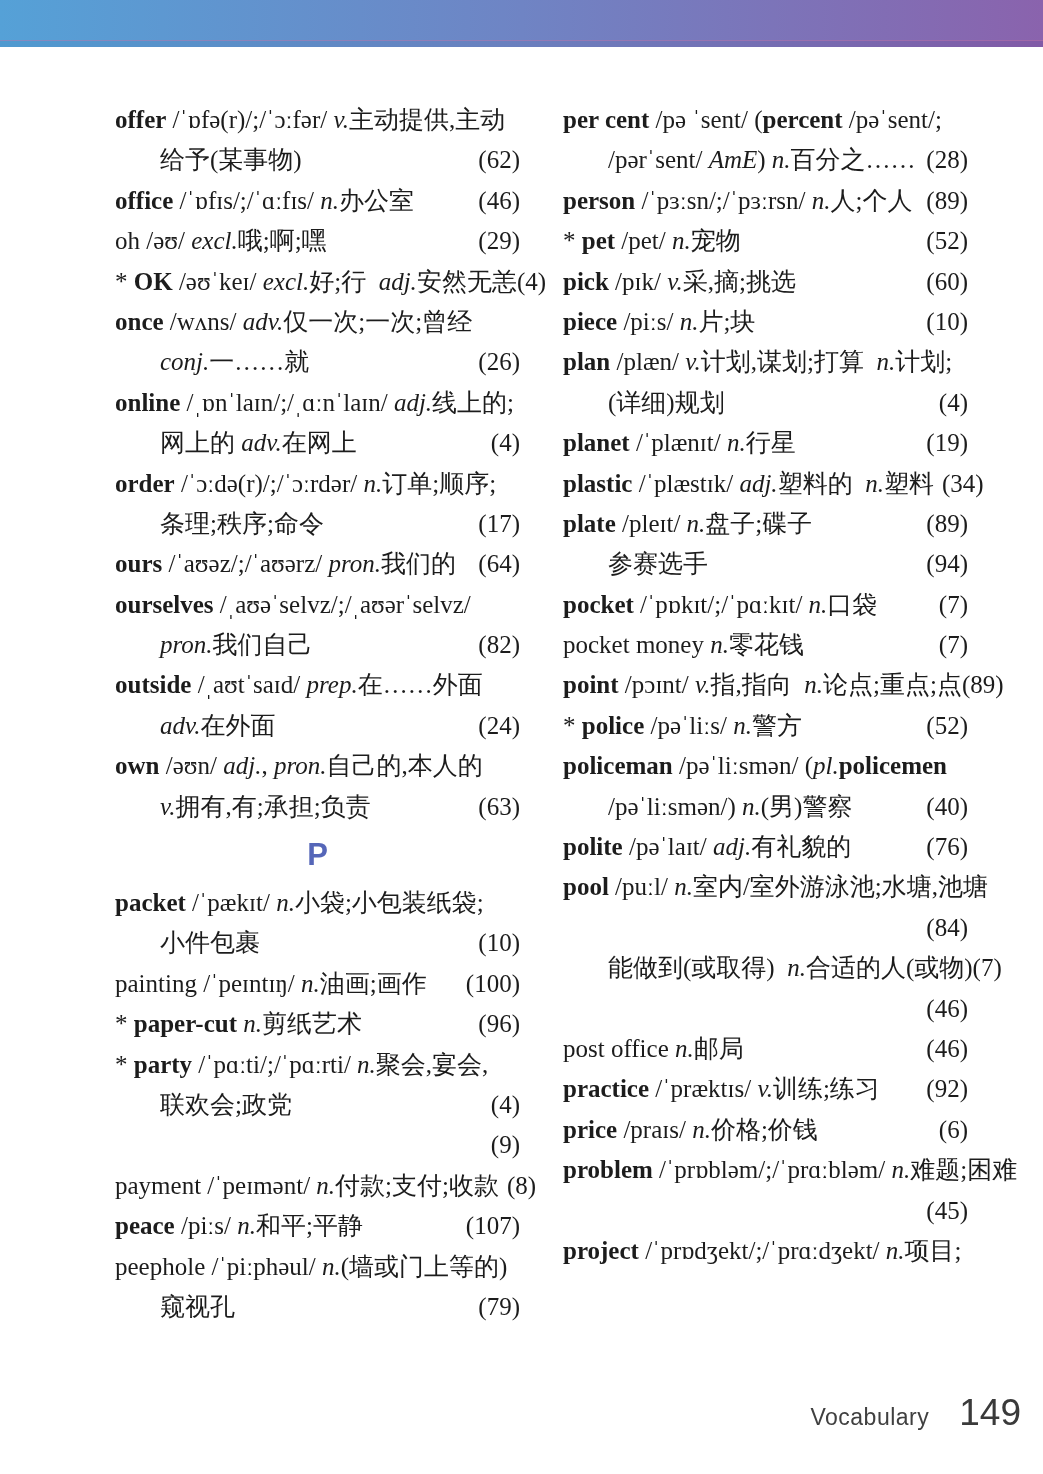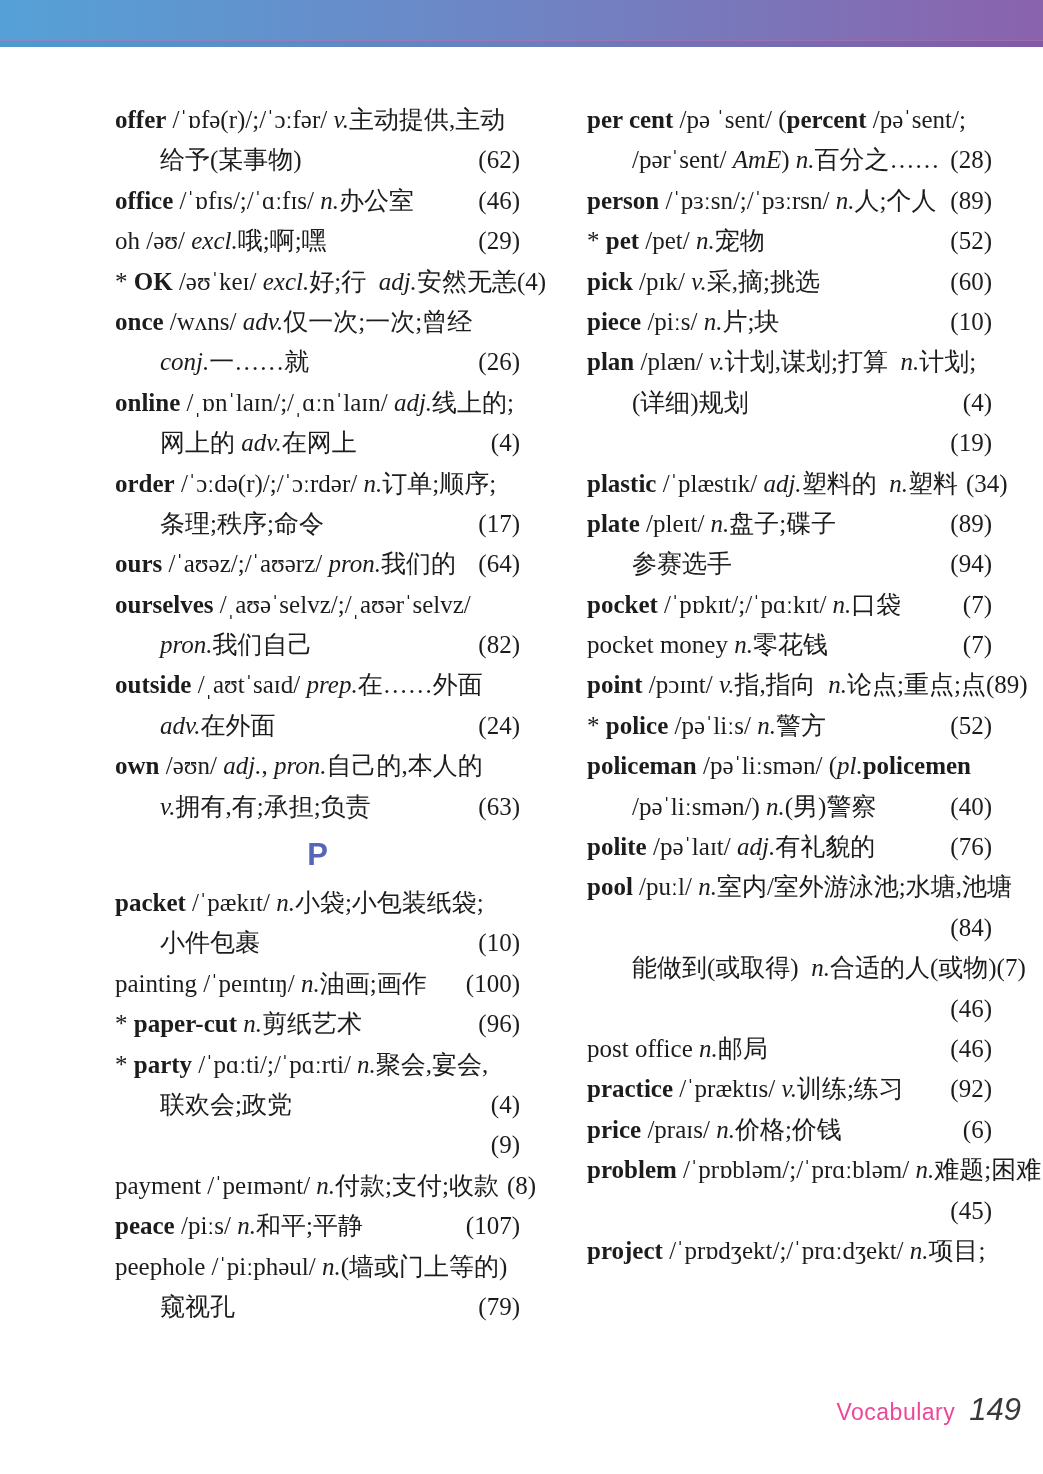--- a/index.html
+++ b/index.html
@@ -19,21 +19,21 @@
   .topbar-strip{
     position:absolute;top:40px;left:0;width:1043px;height:6px;
     background:linear-gradient(90deg,#4f9ad0 0%,#6a7fbe 50%,#815aa6 100%);
     border-top:1px solid rgba(200,120,170,0.45);
   }
   .col{
     position:absolute;top:100px;width:405px;
     font-size:25px;
   }
   .col-left{left:115px;}
-  .col-right{left:563px;margin-left:24px;}
+  .col-right{left:563px;}
   .line{
     display:flex;
     align-items:baseline;
     height:40.4px;
     line-height:40.4px;
     white-space:nowrap;
   }
   .line .text{white-space:pre;}
   .line .page{margin-left:auto;padding-left:8px;white-space:pre;}
   .line.indent{padding-left:45px;text-align:center;}
@@ -45,22 +45,22 @@
     font-family:"Liberation Sans","DejaVu Sans",sans-serif;
     font-weight:bold;
     font-size:31px;
     color:#5566b8;
   }
   .footer{
     position:absolute;top:1392px;right:58px;
     display:flex;align-items:baseline;
     font-family:"Liberation Sans","DejaVu Sans",sans-serif;
   }
-  .footer .label{font-size:23px;color:#ec4899;letter-spacing:0.5px;}
-  .footer .num{font-size:31px;color:#3a3a3a;margin-left:14px;font-weight:500;font-style:italic;}
+  .footer .label{font-size:23px;color:#404040;letter-spacing:0.5px;}
+  .footer .num{font-size:37px;color:#3a3a3a;margin-left:30px;font-weight:500;}
 </style>
 </head>
 <body>
 
 <div class="page-root">
   <div class="topbar" style="background: linear-gradient(90deg, rgb(85, 161, 215) 0%, rgb(111, 132, 196) 50%, rgb(138, 99, 173) 100%);"></div>
   <div class="topbar-strip"></div>
 
   <div class="col col-left" id="col-left">
       <div class="line">
@@ -194,20 +194,21 @@
         <span class="page">(10)</span>
       </div>
       <div class="line">
         <span class="text"><span class="b">plan</span><span> /plæn/ </span><span class="i">v.</span><span>计划,谋划;打算  </span><span class="i">n.</span><span>计划;</span></span>
       </div>
       <div class="line indent">
         <span class="text"><span>(详细)规划</span></span>
         <span class="page">(4)</span>
       </div>
       <div class="line">
+        <span class="text"><span class="b">planet</span><span> /ˈplænɪt/ </span><span class="i">n.</span><span>行星</span></span>
         <span class="page">(19)</span>
       </div>
       <div class="line">
         <span class="text"><span class="b">plastic</span><span> /ˈplæstɪk/ </span><span class="i">adj.</span><span>塑料的  </span><span class="i">n.</span><span>塑料</span></span>
         <span class="page">(34)</span>
       </div>
       <div class="line">
         <span class="text"><span class="b">plate</span><span> /pleɪt/ </span><span class="i">n.</span><span>盘子;碟子</span></span>
         <span class="page">(89)</span>
       </div>

